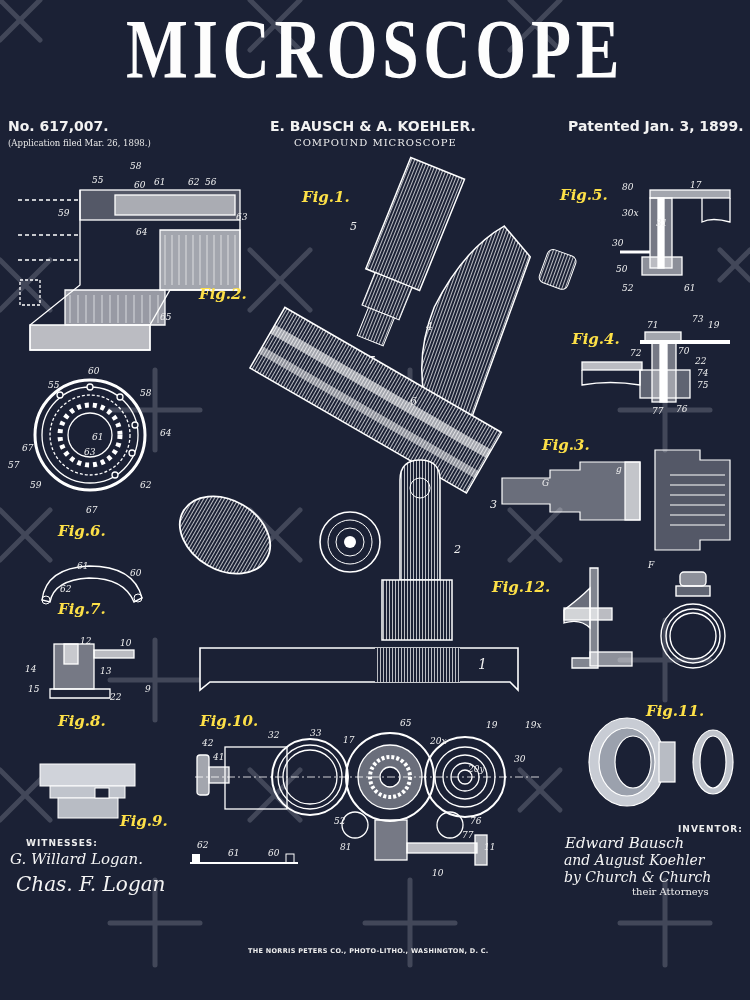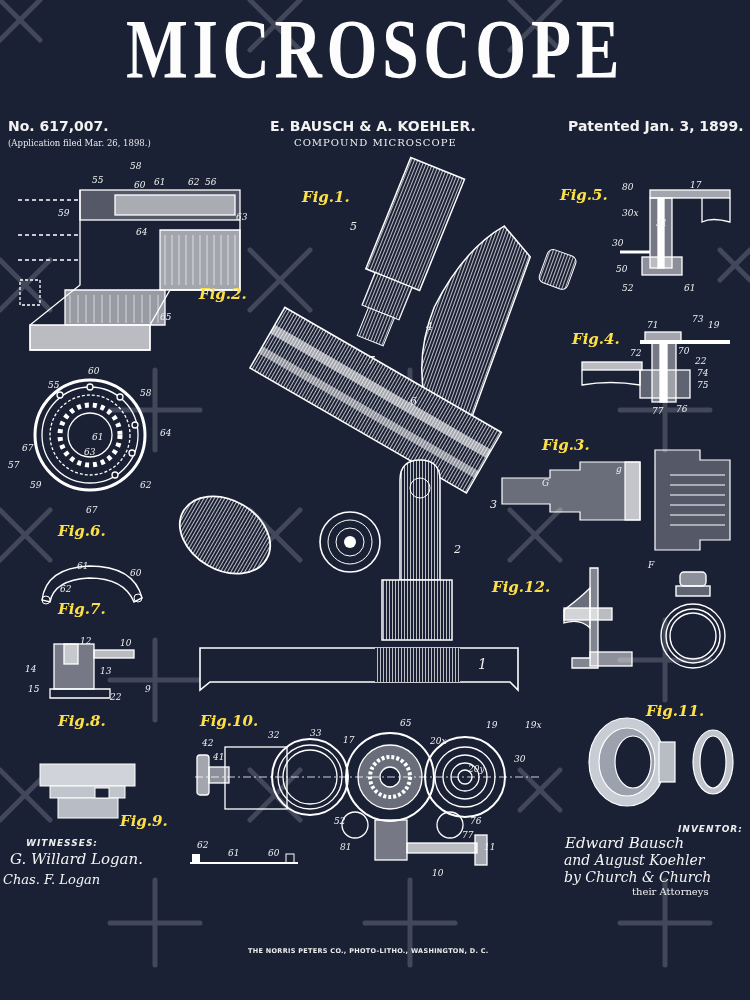--- a/index.html
+++ b/index.html
@@ -5,21 +5,21 @@
   html,body{margin:0;padding:0;}
   body{width:750px;height:1000px;background:#1b2135;overflow:hidden;position:relative;font-family:"DejaVu Serif",serif;color:#fff;}
   .abs{position:absolute;}
   .title{left:0;top:8px;width:750px;text-align:center;font-family:"Liberation Serif",serif;font-size:84px;letter-spacing:6px;transform:scaleX(0.78);transform-origin:center top;font-weight:bold;color:#fdfdfd;line-height:1;}
   .hdr{font-family:"DejaVu Sans",sans-serif;font-weight:bold;font-size:14px;color:#f2f2f2;}
   .hdr-small{font-family:"DejaVu Serif",serif;font-size:8.5px;color:#e8e8e8;}
   .hdr-sub{font-family:"DejaVu Serif",serif;font-size:10px;letter-spacing:1px;color:#eee;}
   .fig{font-family:"DejaVu Serif",serif;font-style:italic;font-weight:bold;font-size:15px;color:#fde047;}
   .lbl{font-family:"DejaVu Serif",serif;font-style:italic;font-size:9px;color:#f0f0f0;}
   .sig{font-family:"DejaVu Serif",serif;font-style:italic;font-size:15px;color:#f4f4f4;text-align:right;}
-  .caps{font-family:"DejaVu Sans",sans-serif;font-style:italic;font-weight:bold;font-size:9px;letter-spacing:1px;color:#eee;}
+  .caps{font-family:"DejaVu Sans",sans-serif;font-weight:bold;font-size:9px;letter-spacing:1px;color:#eee;}
   .printer{font-family:"DejaVu Sans",sans-serif;font-weight:bold;font-size:6.5px;color:#eee;letter-spacing:0.3px;margin-top:48px;}
   svg{position:absolute;overflow:visible;}
   .wm{position:absolute;}
 </style>
 </head>
 <body>
 
 <svg class="wm" width="750" height="1000" style="left:0;top:0;opacity:0.35">
   <g stroke="#8a8f9c" stroke-width="5" stroke-linecap="round" fill="none">
     <g>
@@ -390,21 +390,21 @@
     <ellipse cx="42" cy="50" rx="28" ry="34" fill="#9ba1ad"></ellipse>
     <ellipse cx="48" cy="50" rx="18" ry="26" fill="#1b2135"></ellipse>
     <rect x="74" y="30" width="16" height="40" fill="#b8bcc4"></rect>
     <ellipse cx="128" cy="50" rx="20" ry="32" fill="#c0c4cc"></ellipse>
     <ellipse cx="128" cy="50" rx="13" ry="26" fill="#1b2135"></ellipse>
   </g>
 </svg>
 
 <div class="abs caps" style="left:26px;top:838px">WITNESSES:</div>
 <div class="abs sig" style="left:10px;top:850px">G. Willard Logan.</div>
-<div class="abs sig" style="left:3px;top:872px;font-size:13px">Chas. F. Logan</div>
+<div class="abs sig" style="left:16px;top:872px;font-size:20px">Chas. F. Logan</div>
 
 <div class="abs caps" style="left:678px;top:824px">INVENTOR:</div>
 <div class="abs sig" style="left:565px;top:834px">Edward Bausch</div>
 <div class="abs sig" style="left:564px;top:852px;font-size:14px">and August Koehler</div>
 <div class="abs sig" style="left:564px;top:869px;font-size:14px">by Church &amp; Church</div>
 <div class="abs" style="left:632px;top:886px;font-family:'DejaVu Serif',serif;font-size:10px;color:#eee">their Attorneys</div>
 
 <div class="abs printer" style="left:248px;top:899px">THE NORRIS PETERS CO., PHOTO-LITHO., WASHINGTON, D. C.</div>
 
 </body></html>

